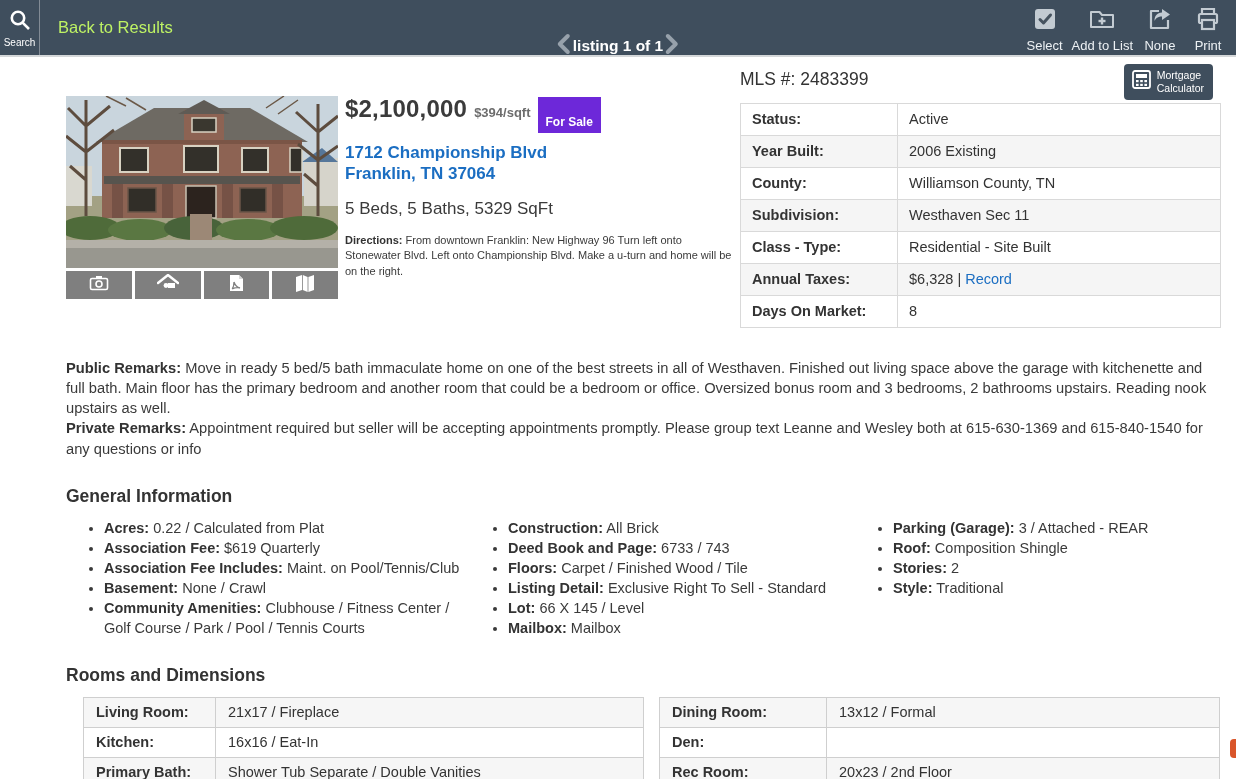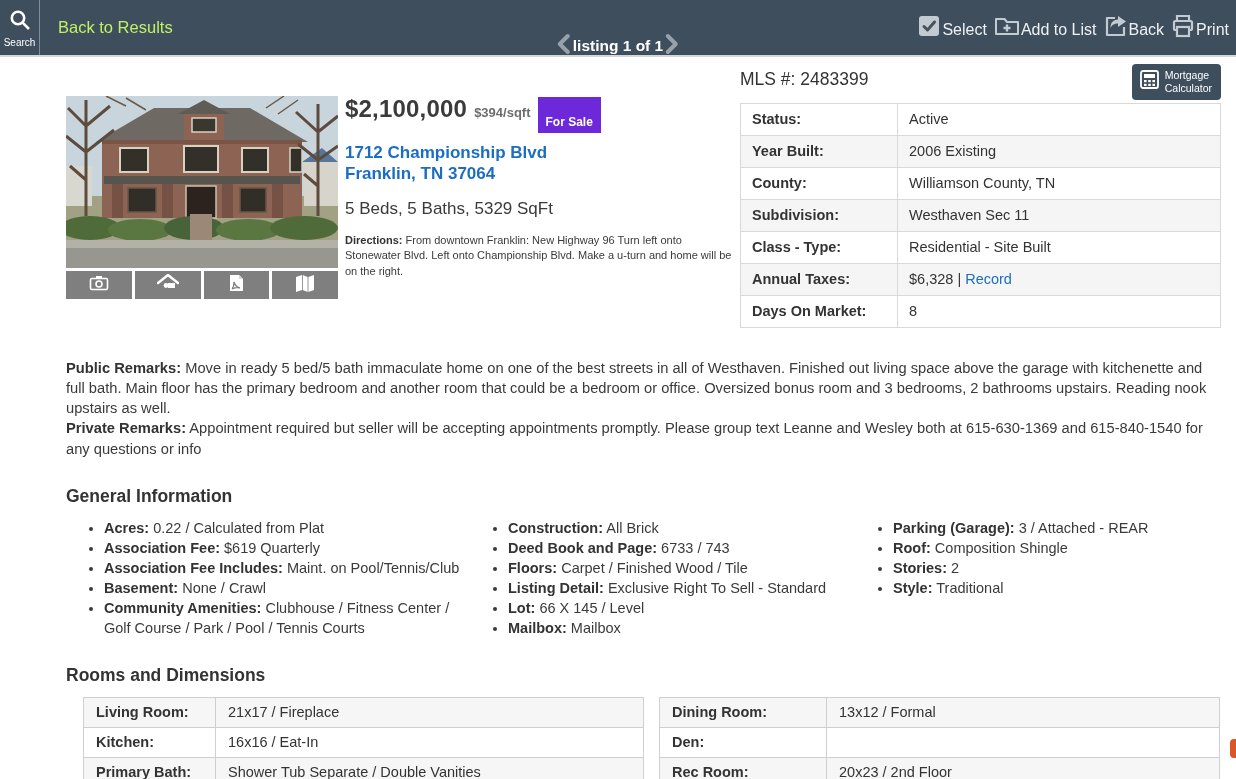--- a/index.html
+++ b/index.html
@@ -12,21 +12,21 @@
 
   
   .topbar { height:57px; background:#3f4e5d; display:flex; align-items:stretch; position:relative; border-bottom:2px solid #d4d7d9; }
   .search-btn { width:40px; display:flex; flex-direction:column; align-items:center; justify-content:center; border-right:1px solid rgba(255,255,255,.35); color:#fff; cursor:pointer; }
   .search-btn .lbl { font-size:10px; margin-top:1px; }
   .back-link { color:#bef264; font-size:16.5px; display:flex; align-items:center; margin-left:18px; cursor:pointer; }
   .pager { position:absolute; left:50%; top:0; height:100%; transform:translateX(-50%); display:flex; align-items:flex-end; gap:0; }
   .pager-text { color:#fff; font-weight:bold; font-size:15.5px; }
   .chev { display:flex; align-items:center; cursor:pointer; }
   .actions { margin-left:auto; display:flex; align-items:center; padding-right:4px; }
-  .action-btn { display:flex; align-items:center; justify-content:center; color:#edf1f4; font-size:16px; min-width:48px; padding:4px 3px 0; cursor:pointer; }
+  .action-btn { display:flex; flex-direction:column; align-items:center; justify-content:center; color:#edf1f4; font-size:13px; min-width:48px; padding:4px 3px 0; cursor:pointer; }
   .action-btn svg { margin-bottom:3px; }
 
   
   .top-section { display:flex; padding:0 15px 0 66px; }
   .photo-col { width:272px; flex:none; margin-top:39px; }
   .photo { width:272px; height:172px; display:block; cursor:pointer; }
   .photo-toolbar { display:flex; gap:3px; margin-top:3px; height:28px; }
   .photo-tool { flex:1; background:#7f7f7f; display:flex; align-items:center; justify-content:center; cursor:pointer; }
 
   .mid-col { width:388px; flex:none; margin-left:7px; margin-top:28px; padding-left:0; }
@@ -34,21 +34,21 @@
   .price { font-size:24px; font-weight:bold; color:#3b3b3b; letter-spacing:.2px; }
   .ppsf { font-size:13px; font-weight:bold; color:#6d6d6d; margin-left:7px; margin-top:6px; }
   .badge { background:#6d28d9; color:#fff; font-weight:bold; font-size:12px; padding:18px 8px 4px; margin-left:7px; margin-top:12px; }
   .address { color:#1b6ec2; font-weight:bold; font-size:17px; line-height:1.25; margin-top:9px; cursor:pointer; }
   .summary { font-size:17px; margin-top:14px; color:#3a3a3a; }
   .directions { font-size:11px; line-height:1.42; margin-top:14px; color:#3a3a3a; }
   .blabel { font-weight:bold; color:#333; }
 
   .right-col { margin-left:auto; width:481px; flex:none; margin-top:7px; position:relative; }
   .mls { font-size:17.5px; font-weight:normal; padding-top:5px; }
-  .mortgage-btn { position:absolute; top:0; right:0; background:#3f4e5d; color:#fff; border-radius:4px; display:flex; align-items:center; padding:5px 9px 6px 8px; cursor:pointer; }
+  .mortgage-btn { position:absolute; top:0; right:8px; background:#3f4e5d; color:#fff; border-radius:4px; display:flex; align-items:center; padding:5px 9px 6px 8px; cursor:pointer; }
   .mortgage-btn .txt { font-size:10.5px; line-height:1.2; margin-left:6px; }
 
   table.details { border-collapse:collapse; width:100%; margin-top:13px; font-size:14.5px; }
   table.details td { border:1px solid #d9d9d9; padding:7px 11px 8px; }
   table.details td.lab { font-weight:bold; width:157px; }
   table.details tr:nth-child(even) { background:#f5f5f5; }
   a.rec-link { color:#1b6ec2; cursor:pointer; text-decoration:none; }
 
   
   .remarks { padding:0 20px 0 66px; margin-top:30px; font-size:14.7px; line-height:1.37; color:#3a3a3a; }
@@ -122,21 +122,21 @@
       </span>
       <span>Add to List</span>
     </div>
     <div class="action-btn">
       <span>
         <svg width="26" height="26" viewBox="0 0 26 26" fill="none" stroke="#c3cbd2" stroke-width="2.2">
             <path d="M12 5 H4 V22 H21 V14" stroke-linejoin="round"></path>
             <path d="M15 3 L23 8.5 L15 14 V10.5 C10 10.5 8.5 13 7.5 15 C7.5 10 10 6.8 15 6.6 Z" fill="#c3cbd2" stroke="none"></path>
           </svg>
       </span>
-      <span>Back</span>
+      <span>None</span>
     </div>
     <div class="action-btn">
       <span>
         <svg width="26" height="26" viewBox="0 0 26 26" fill="none" stroke="#c3cbd2" stroke-width="2.2">
             <path d="M7 8 V3 H19 V8"></path>
             <rect x="4" y="8" width="18" height="9" rx="1.5"></rect>
             <rect x="7" y="14" width="12" height="9" fill="#3f4e5d"></rect>
           </svg>
       </span>
       <span>Print</span>

